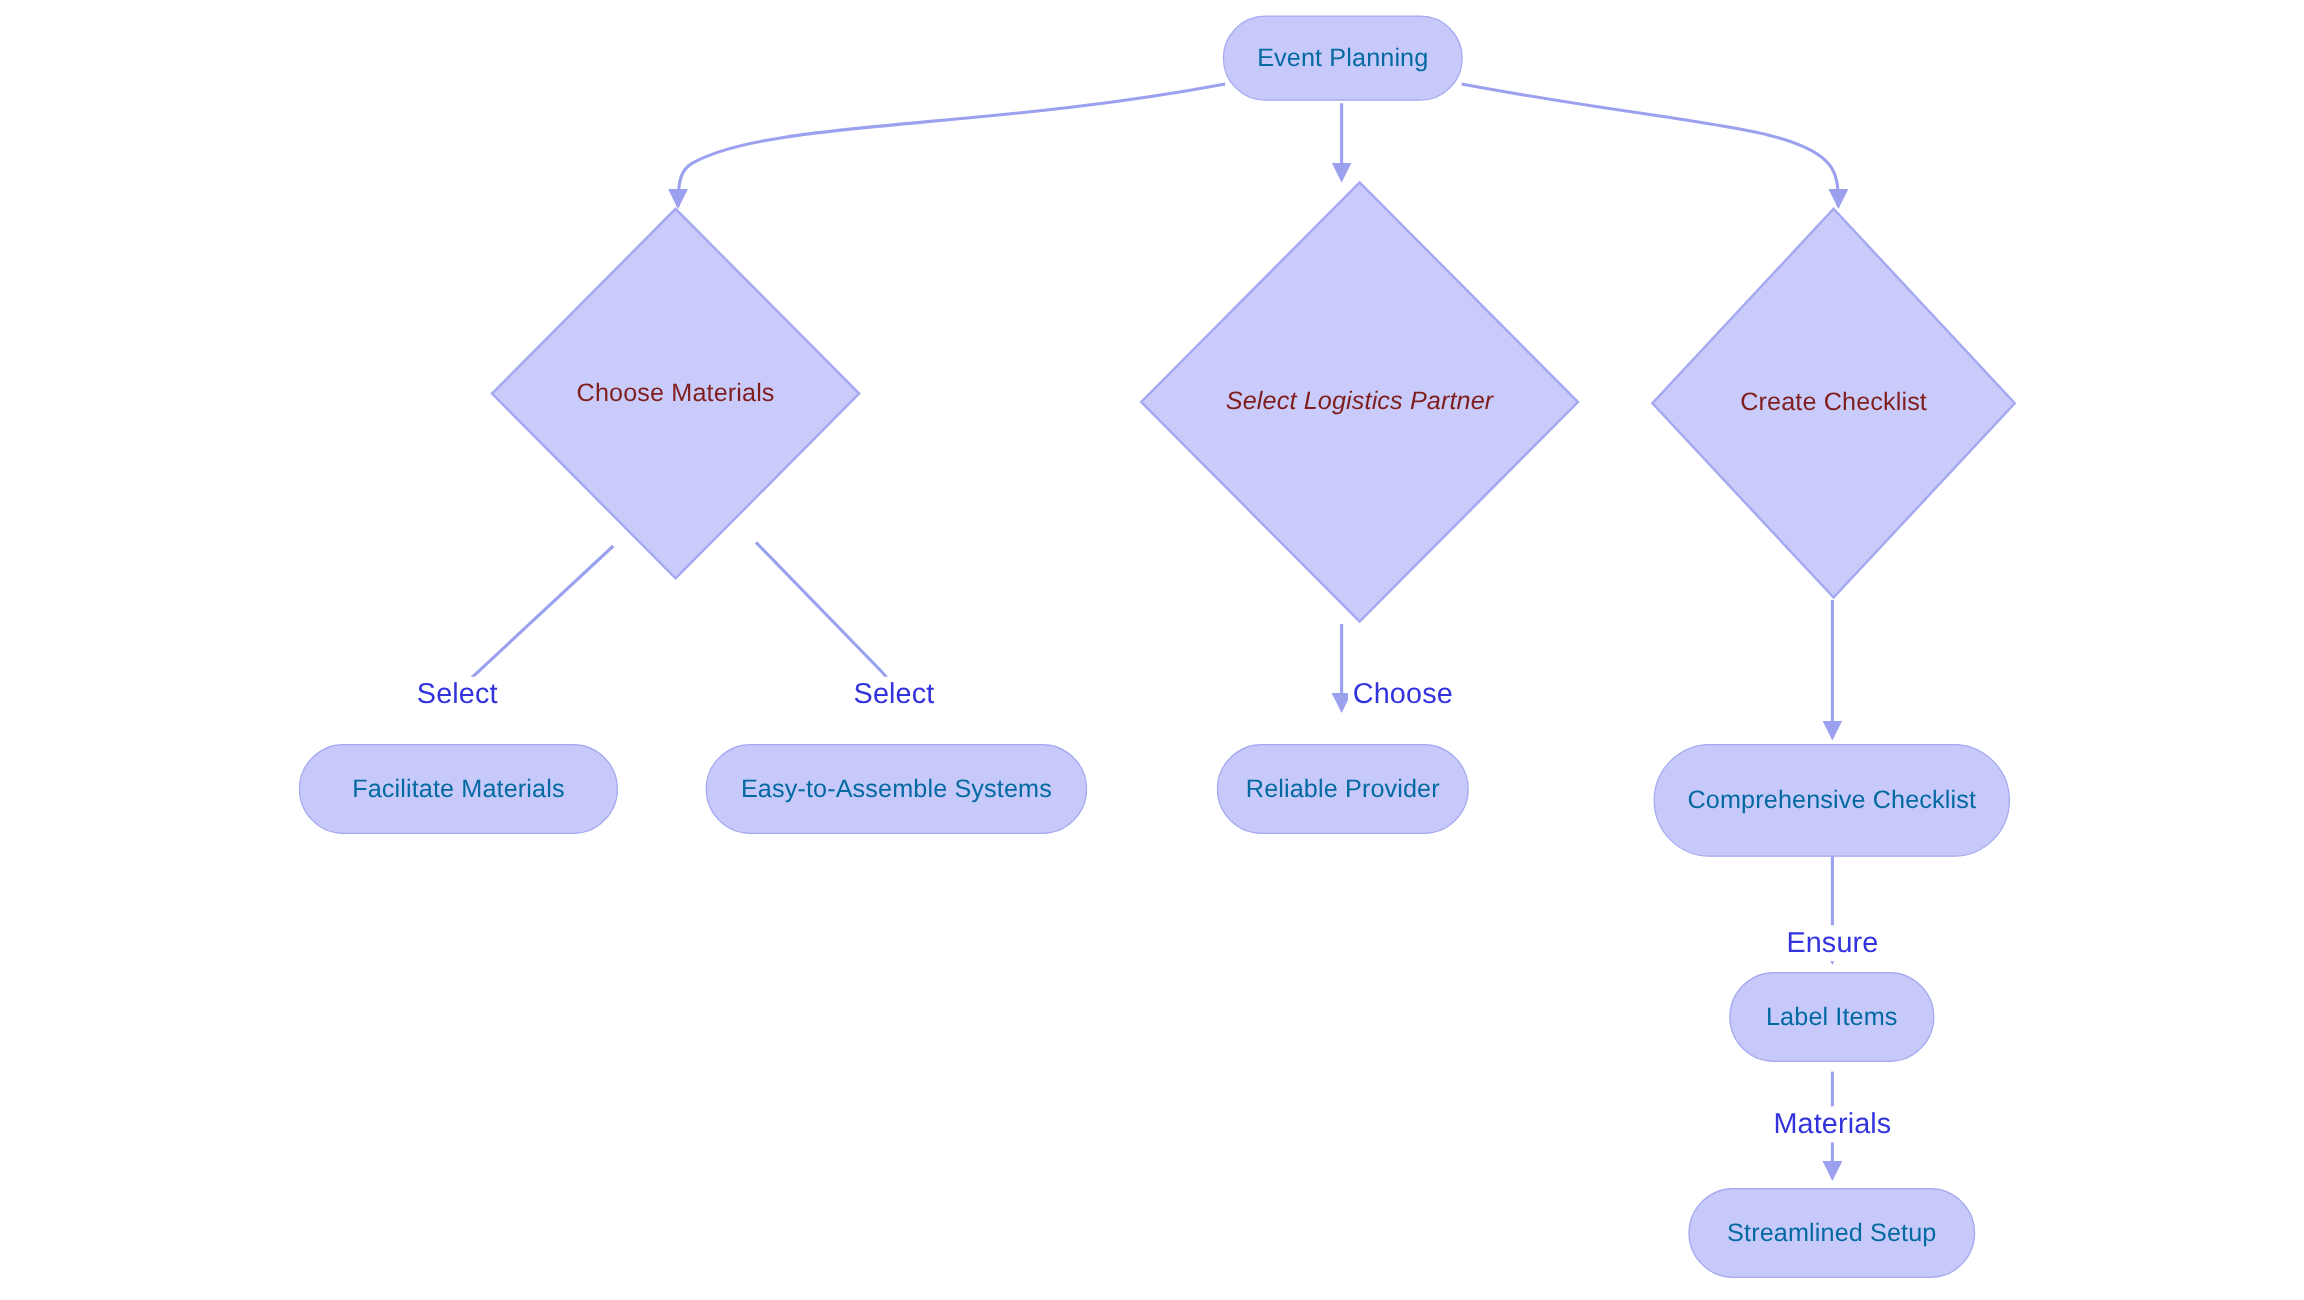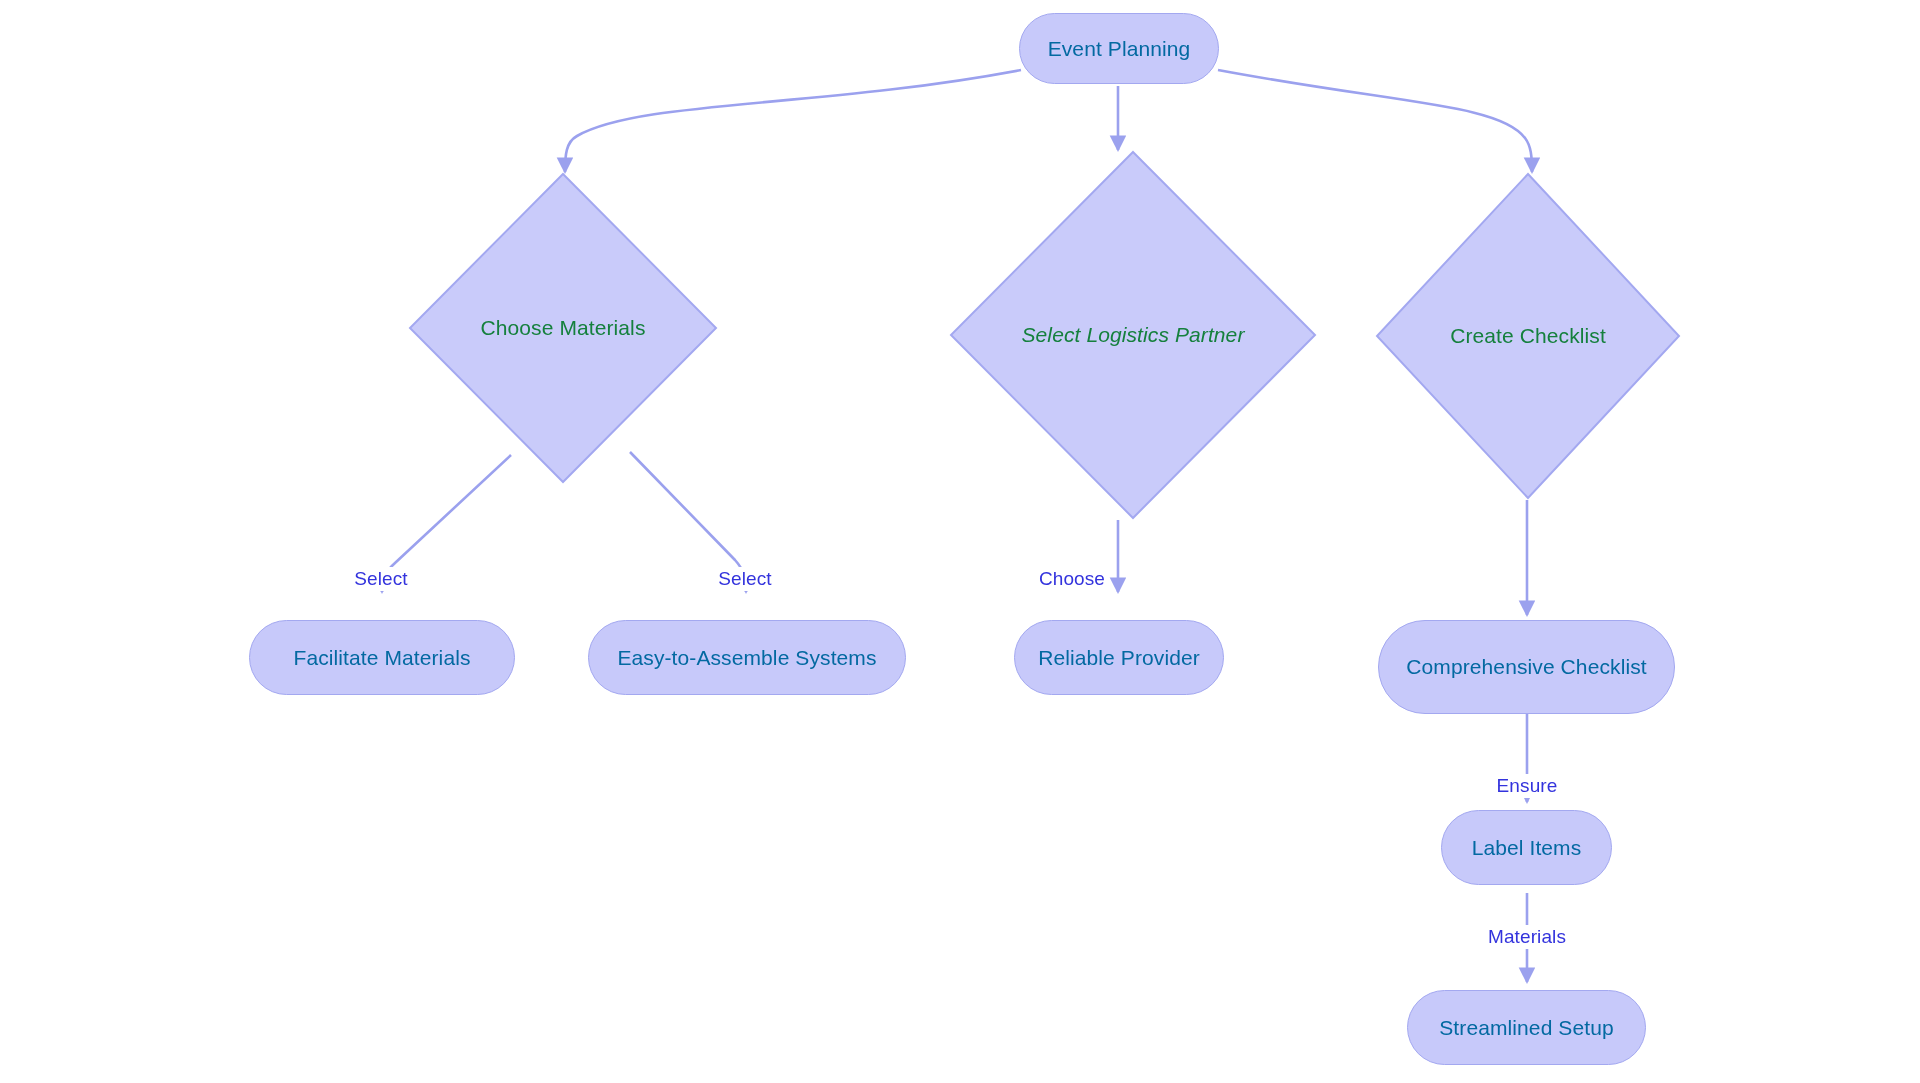--- a/index.html
+++ b/index.html
@@ -51,29 +51,29 @@
   .diamond-shape {
     position: absolute;
     left: 0;
     top: 0;
     width: 100%;
     height: 100%;
   }
   .diamond-label {
     position: relative;
     z-index: 2;
-    color: #15803d;
+    color: #7f1d1d;
     font-size: 21px;
     white-space: nowrap;
     letter-spacing: 0.1px;
   }
   .edge-label {
     position: absolute;
     color: #3333dd;
-    font-size: 19px;
+    font-size: 24px;
     white-space: nowrap;
     background: #ffffff;
     padding: 1px 4px;
     transform: translate(-50%, -50%);
     letter-spacing: 0.1px;
   }
 </style>
 </head>
 <body>
 
@@ -151,19 +151,19 @@
   </div>
 
   <div class="node terminal" style="left:1407px; top:990px; width:239px; height:75px;">
     <span>Streamlined Setup</span>
   </div>
 
   <div class="edge-label" style="left:381px; top:579px;">Select</div>
 
   <div class="edge-label" style="left:745px; top:579px;">Select</div>
 
-  <div class="edge-label" style="left:1072px; top:579px;">Choose</div>
+  <div class="edge-label" style="left:1169px; top:579px;">Choose</div>
 
   <div class="edge-label" style="left:1527px; top:759px;margin-top:27px;">Ensure</div>
 
   <div class="edge-label" style="left:1527px; top:937px;">Materials</div>
 
 </div>
 
 </body></html>

